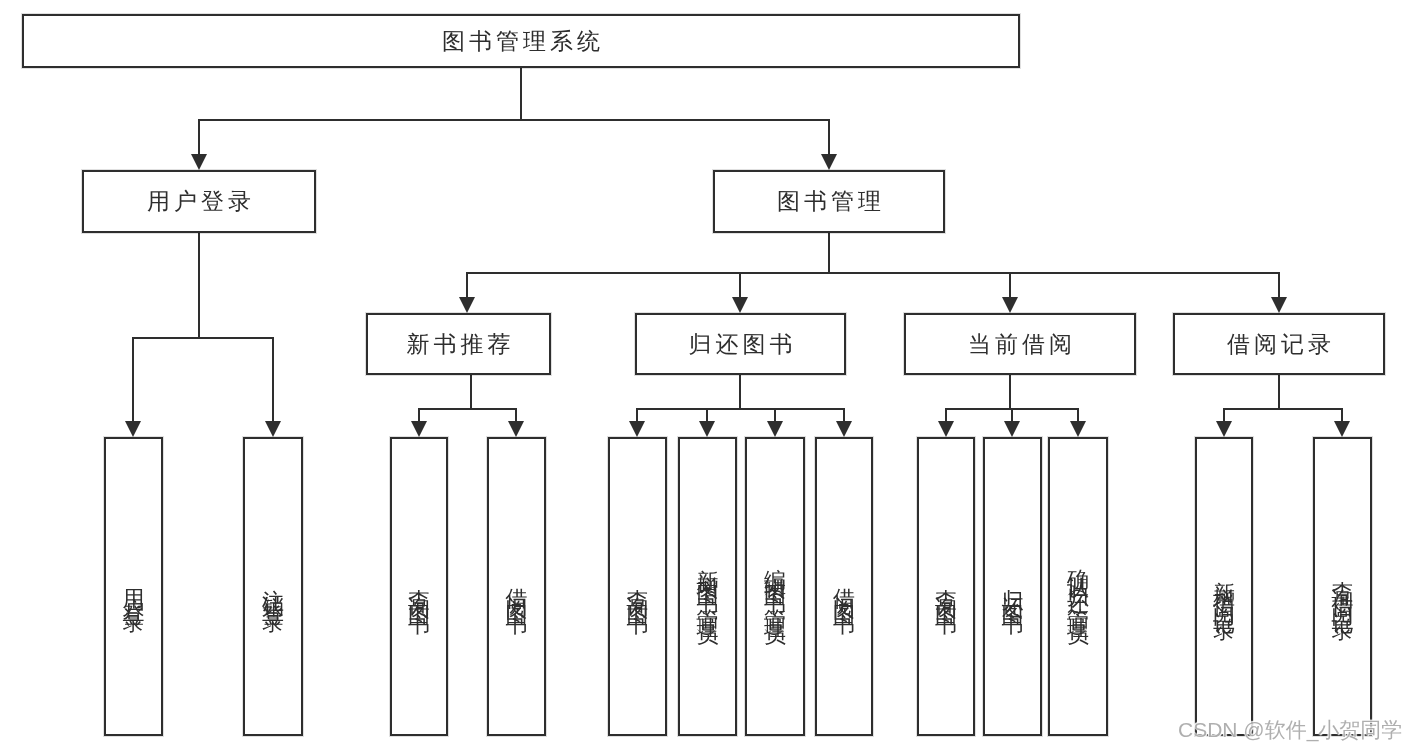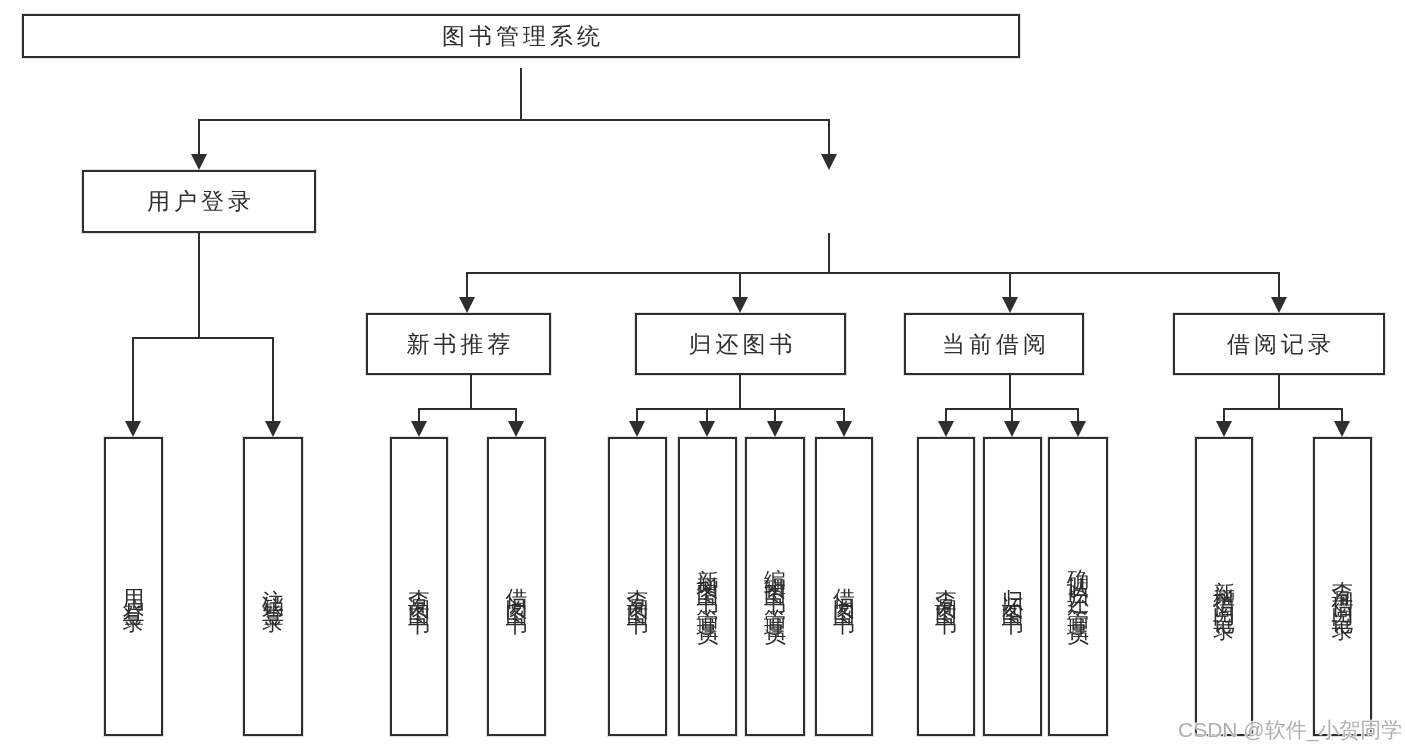--- a/index.html
+++ b/index.html
@@ -29,30 +29,31 @@
     position:absolute;left:1178px;top:716px;z-index:3;
     font-size:21px;color:rgba(168,168,168,0.92);white-space:nowrap;
     text-shadow:0 0 2px #fff,1px 1px 1px #fff,-1px -1px 1px #fff;
   }
 </style>
 </head>
 <body>
 
 <div id="stage">
 
-  <div class="box h" style="left:22px;top:14px;width:998px;height:44px">图书管理系统</div>
+  <div class="box h" style="left:22px;top:14px;width:998px;height:54px">图书管理系统</div>
 
   <div class="vline" style="left:520px;top:68px;height:53px"></div>
   <div class="hline" style="left:198px;top:119px;width:632px"></div>
   <div class="vline" style="left:198px;top:119px;height:38px"></div>
   <div class="ah" style="left:191px;top:154px"></div>
   <div class="vline" style="left:828px;top:119px;height:38px"></div>
   <div class="ah" style="left:821px;top:154px"></div>
 
   <div class="box h" style="left:82px;top:170px;width:234px;height:63px">用户登录</div>
+  <div class="box h" style="left:713px;top:170px;width:232px;height:63px">图书管理</div>
 
   <div class="vline" style="left:198px;top:233px;height:106px"></div>
   <div class="hline" style="left:132px;top:337px;width:142px"></div>
   <div class="vline" style="left:132px;top:337px;height:86px"></div>
   <div class="ah" style="left:125px;top:421px"></div>
   <div class="vline" style="left:272px;top:337px;height:86px"></div>
   <div class="ah" style="left:265px;top:421px"></div>
 
   <div class="vline" style="left:828px;top:233px;height:41px"></div>
   <div class="hline" style="left:466px;top:272px;width:814px"></div>
@@ -60,21 +61,21 @@
   <div class="ah" style="left:459px;top:297px"></div>
   <div class="vline" style="left:739px;top:272px;height:27px"></div>
   <div class="ah" style="left:732px;top:297px"></div>
   <div class="vline" style="left:1009px;top:272px;height:27px"></div>
   <div class="ah" style="left:1002px;top:297px"></div>
   <div class="vline" style="left:1278px;top:272px;height:27px"></div>
   <div class="ah" style="left:1271px;top:297px"></div>
 
   <div class="box h" style="left:366px;top:313px;width:185px;height:62px">新书推荐</div>
   <div class="box h" style="left:635px;top:313px;width:211px;height:62px">归还图书</div>
-  <div class="box h" style="left:904px;top:313px;width:180px;height:62px">当前借阅</div>
+  <div class="box h" style="left:904px;top:313px;width:232px;height:62px">当前借阅</div>
   <div class="box h" style="left:1173px;top:313px;width:212px;height:62px">借阅记录</div>
 
   <div class="vline" style="left:470px;top:375px;height:35px"></div>
   <div class="hline" style="left:418px;top:408px;width:99px"></div>
   <div class="vline" style="left:418px;top:408px;height:15px"></div>
   <div class="ah" style="left:411px;top:421px"></div>
   <div class="vline" style="left:515px;top:408px;height:15px"></div>
   <div class="ah" style="left:508px;top:421px"></div>
 
   <div class="vline" style="left:739px;top:375px;height:35px"></div>

